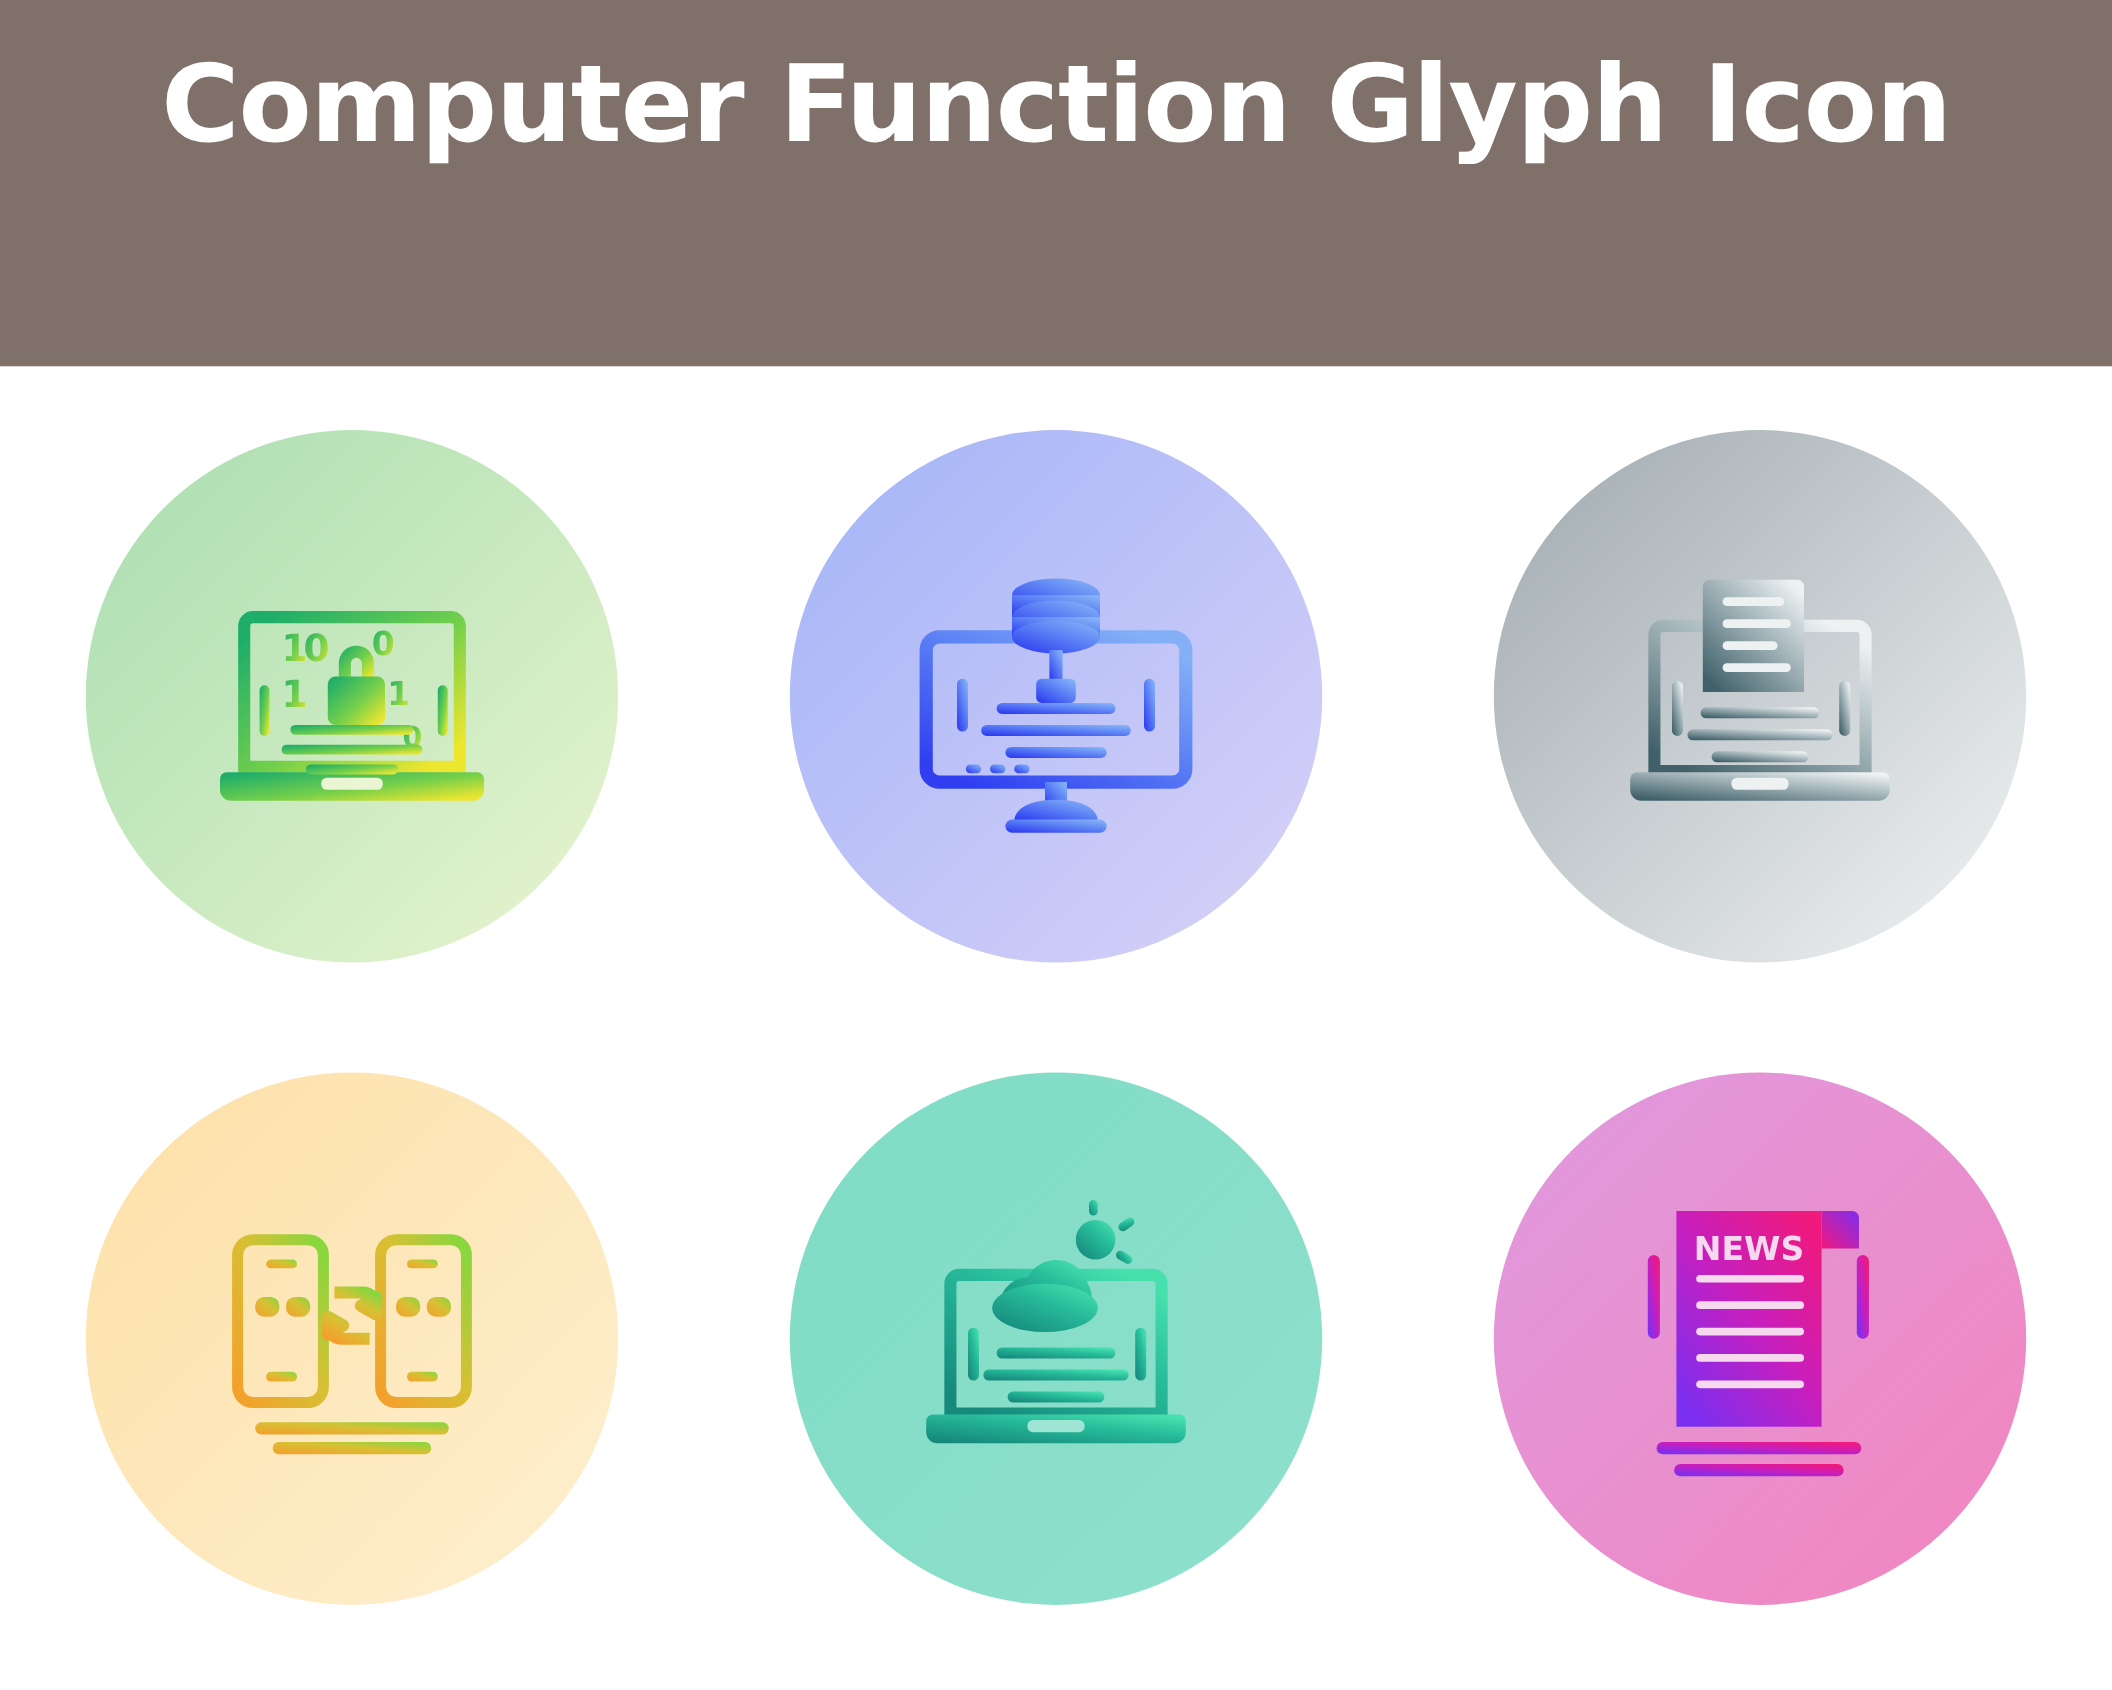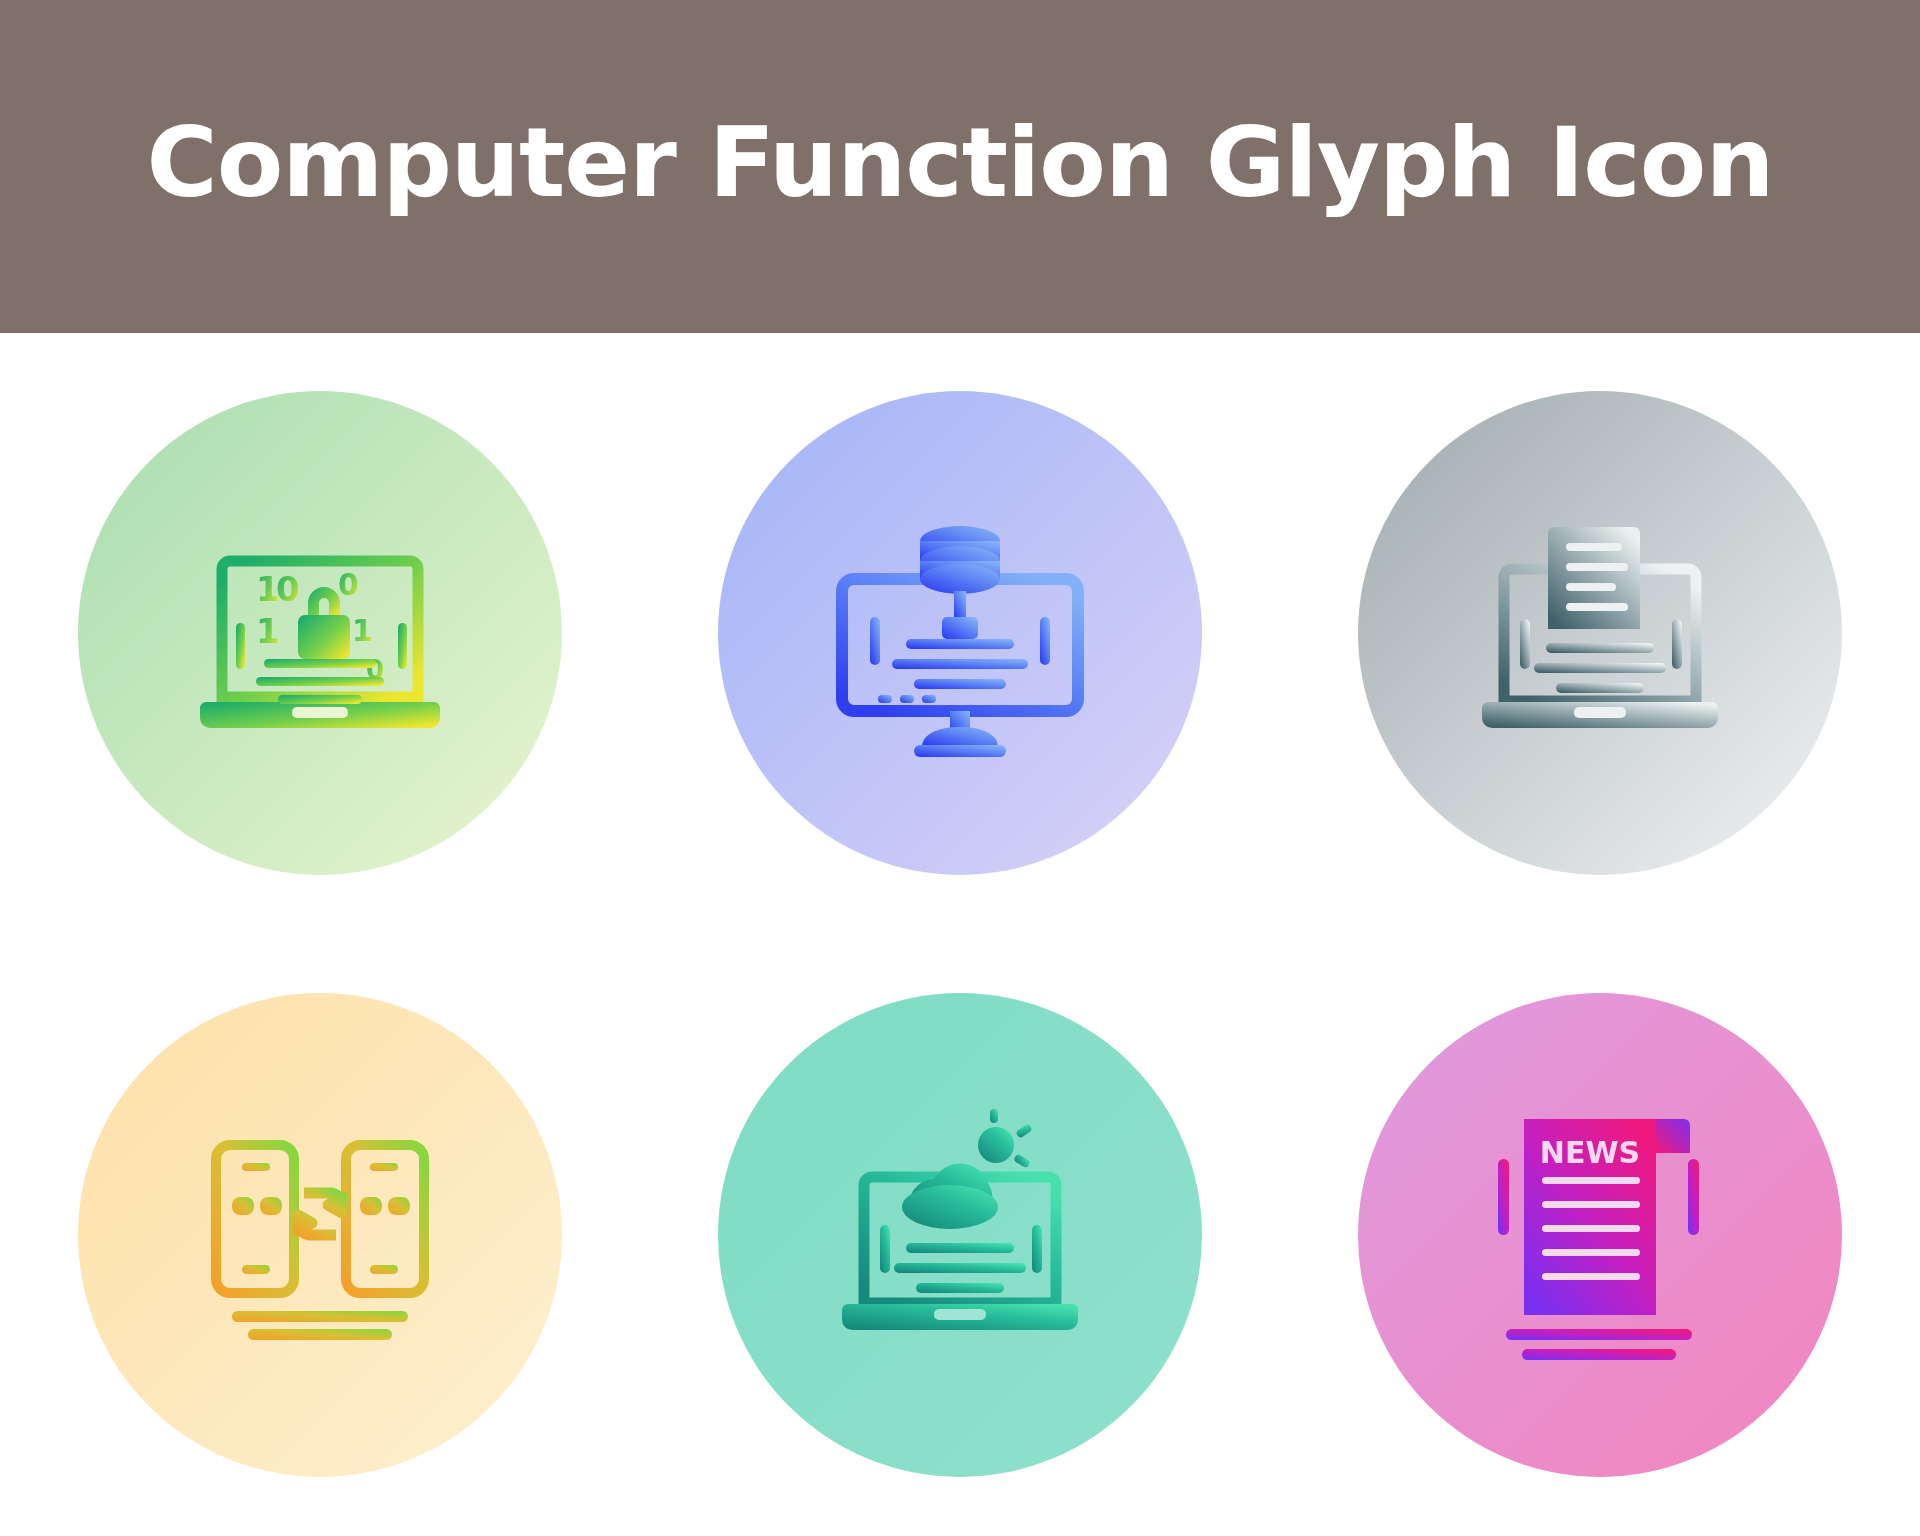--- a/index.html
+++ b/index.html
@@ -24,21 +24,21 @@
     left: 0;
     top: 0;
     width: 1920px;
     height: 333px;
     background: #80706a;
     display: flex;
     align-items: flex-start;
     justify-content: center;
   }
   .header-title {
-    margin-top: 114px;
+    margin-top: 46px;
     color: #ffffff;
     font-size: 97px;
     font-weight: bold;
     letter-spacing: -1px;
     line-height: 1;
     white-space: nowrap;
     font-family: "DejaVu Sans", sans-serif;
   }
   .grid {
     position: absolute;
@@ -49,21 +49,21 @@
   }
   .cell {
     position: absolute;
     width: 640px;
     height: 600px;
     display: flex;
     align-items: center;
     justify-content: center;
   }
   .r0 { top: 0; }
-  .r1 { top: 602px; }
+  .r1 { top: 584px; }
   .c0 { left: 0; }
   .c1 { left: 640px; }
   .c2 { left: 1280px; }
 
   .badge {
     position: relative;
     width: 484px;
     height: 484px;
     border-radius: 50%;
   }

